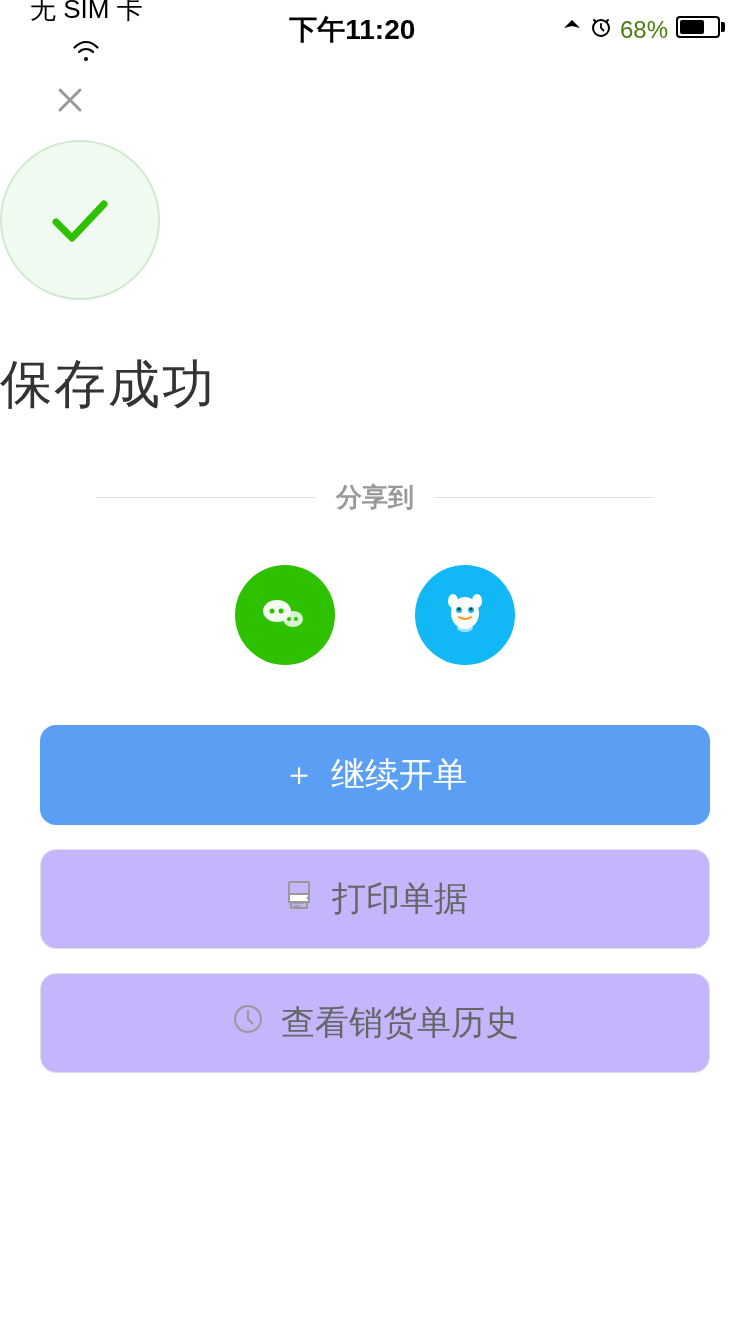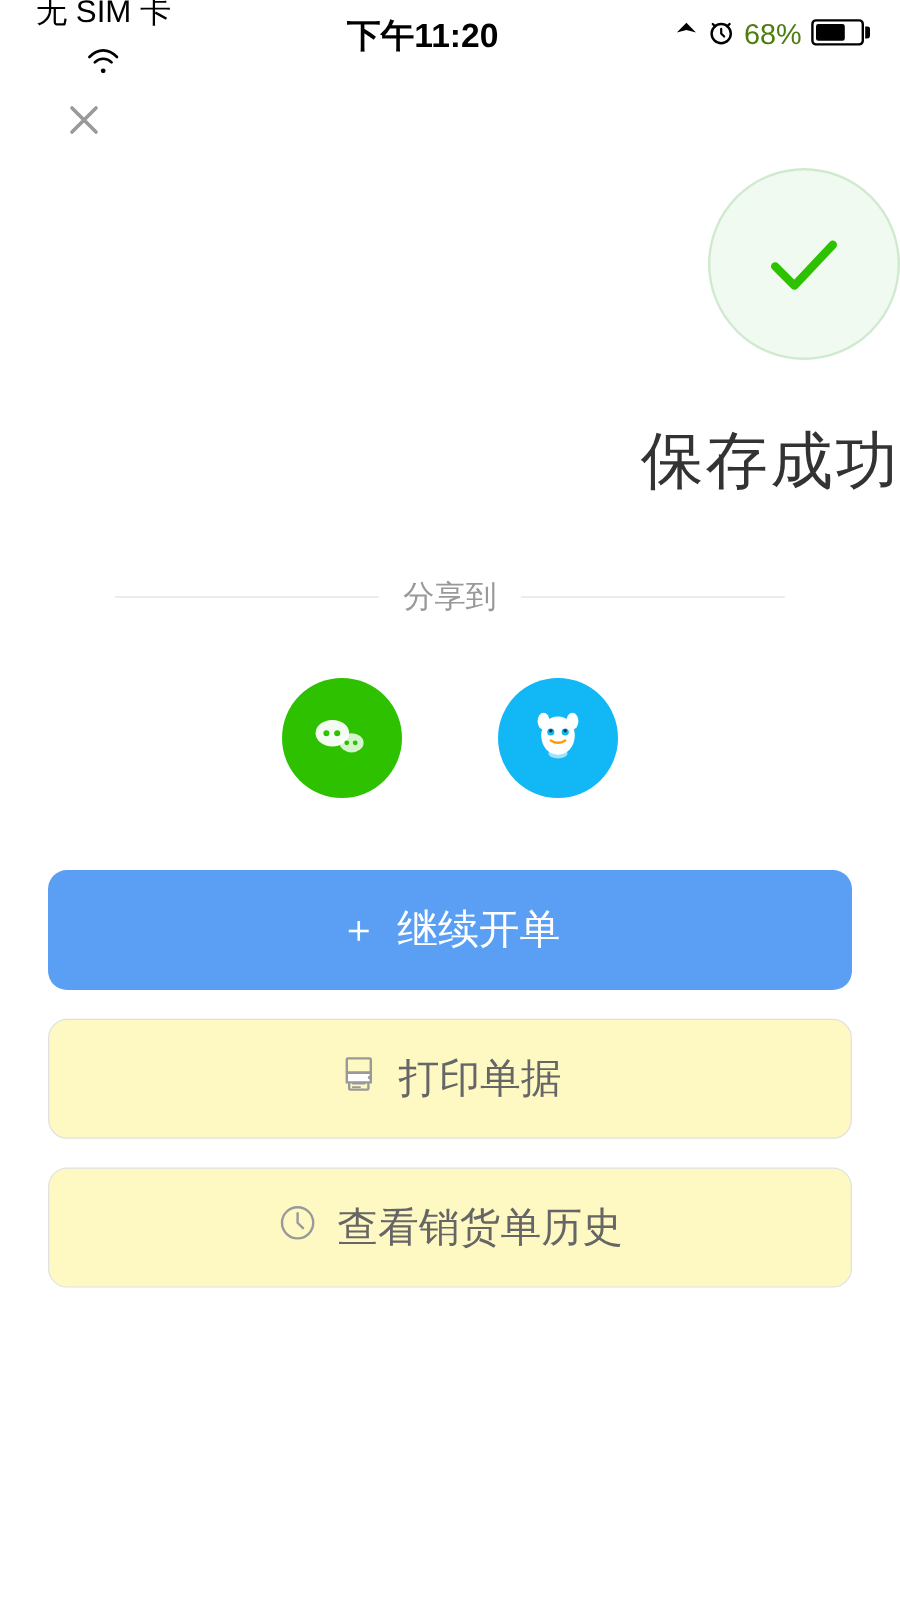--- a/index.html
+++ b/index.html
@@ -59,21 +59,21 @@
     .close-btn svg {
       width: 36px;
       height: 36px;
     }
 
     
     .main-content {
       flex: 1;
       display: flex;
       flex-direction: column;
-      align-items: flex-end;
+      align-items: flex-start;
       padding-top: 80px;
       position: relative;
     }
 
     
     .success-circle {
       width: 160px;
       height: 160px;
       border-radius: 50%;
       background: #f0faf0;
@@ -106,20 +106,21 @@
       margin-bottom: 60px;
     }
 
     .share-divider {
       width: 100%;
       display: flex;
       align-items: center;
       justify-content: center;
       gap: 20px;
       margin-bottom: 50px;
+      font-weight: bold;
     }
 
     .divider-line {
       flex: 1;
       height: 1px;
       background: #e0e0e0;
       max-width: 220px;
     }
 
     .share-label {
@@ -172,21 +173,21 @@
       gap: 16px;
       cursor: pointer;
       font-size: 34px;
       color: #ffffff;
       font-weight: 400;
     }
 
     .btn-secondary {
       width: 100%;
       height: 100px;
-      background: #fef9c3;
+      background: #c4b5fd;
       border: 1.5px solid #e0e0e0;
       border-radius: 16px;
       display: flex;
       align-items: center;
       justify-content: center;
       gap: 16px;
       cursor: pointer;
       font-size: 34px;
       color: #666666;
       font-weight: 400;

